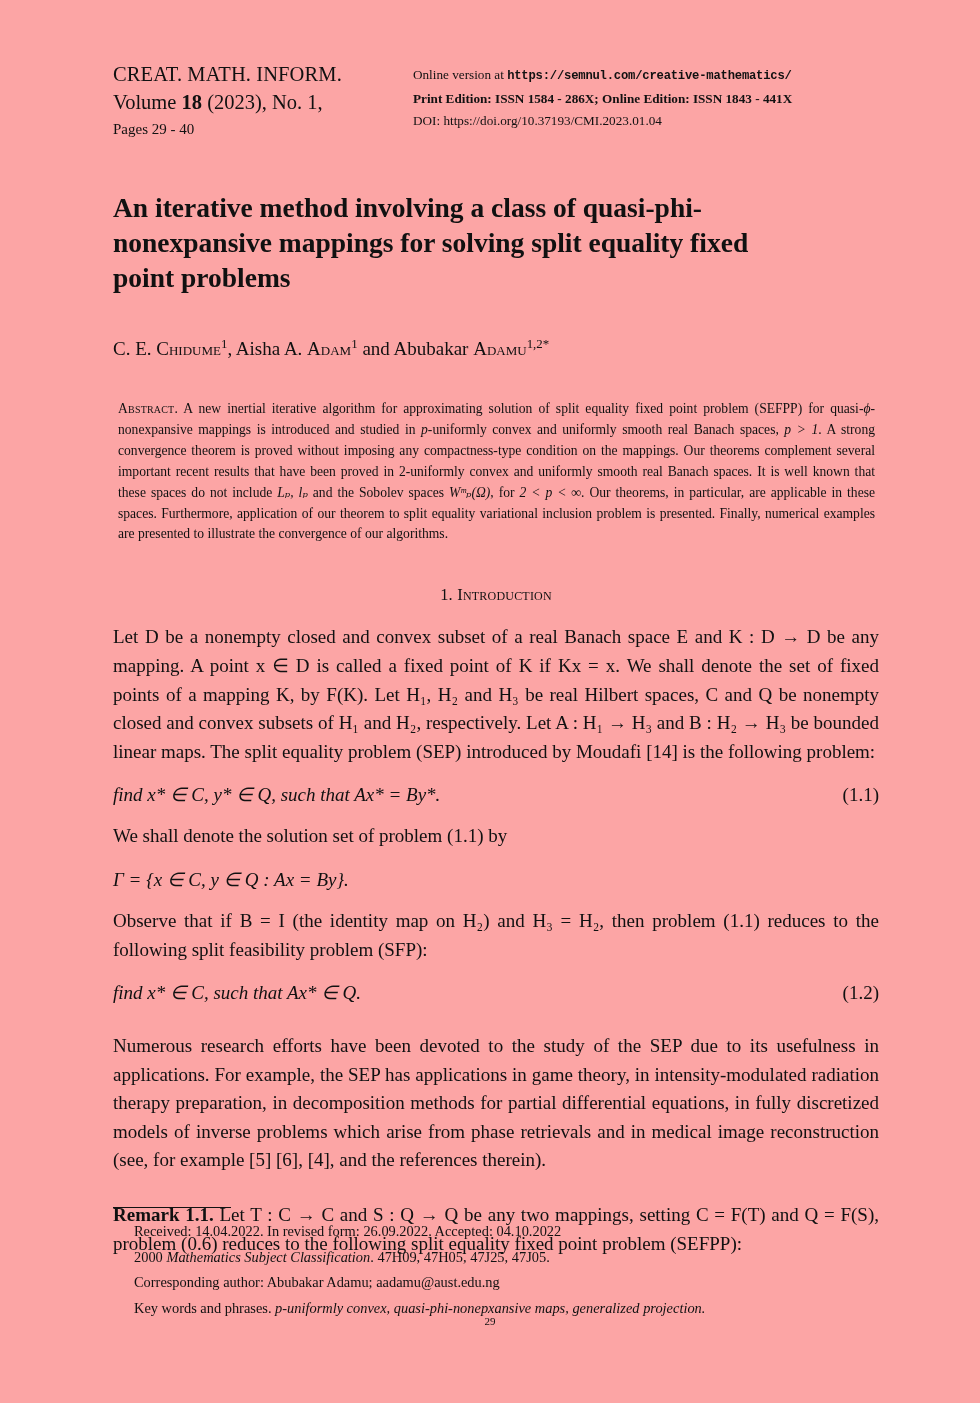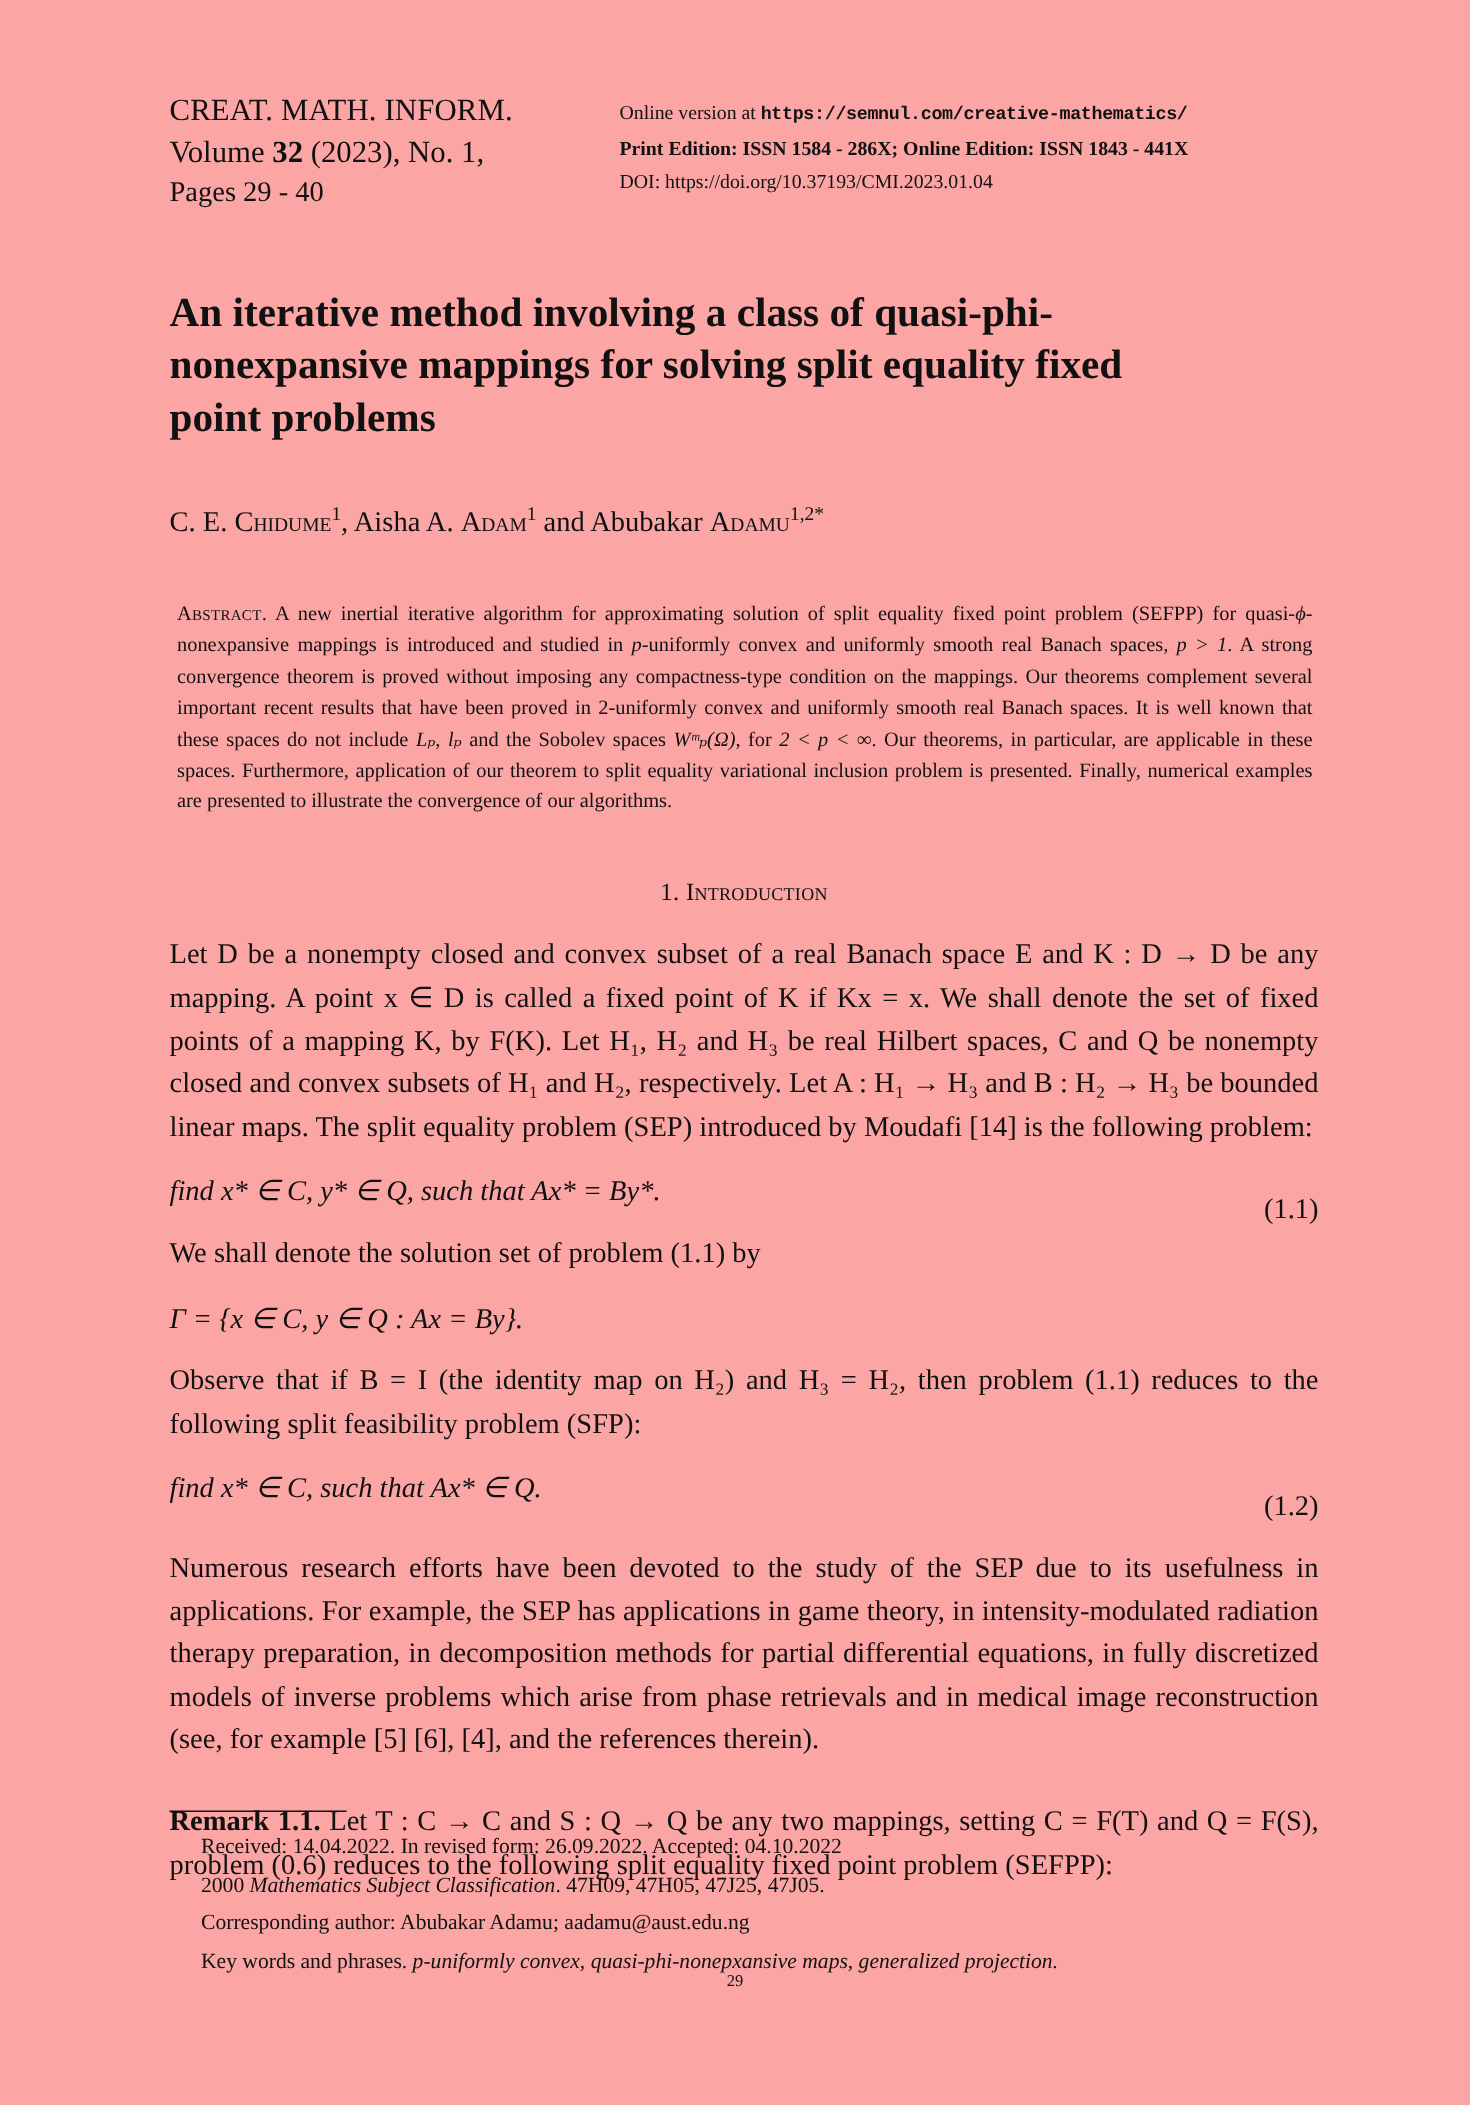--- a/index.html
+++ b/index.html
@@ -43,21 +43,21 @@
     font-size: 20.5px;
     line-height: 28px;
     letter-spacing: 0.1px;
   }
   .mast-left .ml2 {
     font-size: 20.5px;
     line-height: 28px;
   }
   .mast-left .ml2 b { font-weight: bold; }
   .mast-left .ml3 {
-    font-size: 19px;
+    font-size: 15px;
     line-height: 26px;
   }
   .mast-right {
     flex: 1 1 auto;
     padding-top: 4px;
   }
   .mast-right .mr-line {
     font-size: 13.2px;
     line-height: 21.5px;
     font-weight: bold;
@@ -138,21 +138,21 @@
   .eq-row {
     position: relative;
     margin: 16px 0 14px 0;
     text-align: left;
     font-size: 19px;
     line-height: 26px;
   }
   .eq-row .eqno {
     position: absolute;
     right: 0;
-    top: 12px;
+    top: 0;
     font-size: 19px;
   }
   .eq {
     font-family: "Liberation Serif", serif;
   }
   .math { font-style: italic; }
 
   
   .footrule {
     position: absolute;
@@ -183,21 +183,21 @@
 </style>
 </head>
 <body>
 
 <div class="page">
   <div class="content">
 
     <div class="masthead">
       <div class="mast-left">
         <div class="ml1">CREAT. MATH. INFORM.</div>
-        <div class="ml2"><span>Volume </span><b>32</b><span> (2023), No. 1,</span></div>
+        <div class="ml2"><span>Volume </span><b>18</b><span> (2023), No. 1,</span></div>
         <div class="ml3">Pages 29 - 40</div>
       </div>
       <div class="mast-right">
         <div class="mr-line normalw"><span>Online version at </span><span class="mono">https://semnul.com/creative-mathematics/</span></div>
         <div class="mr-line">Print Edition: ISSN 1584 - 286X; Online Edition: ISSN 1843 - 441X</div>
         <div class="mr-doi">DOI: https://doi.org/10.37193/CMI.2023.01.04</div>
       </div>
     </div>
 
     <h1 class="title">An iterative method involving a class of quasi-phi-nonexpansive mappings for solving split equality fixed point problems</h1>

